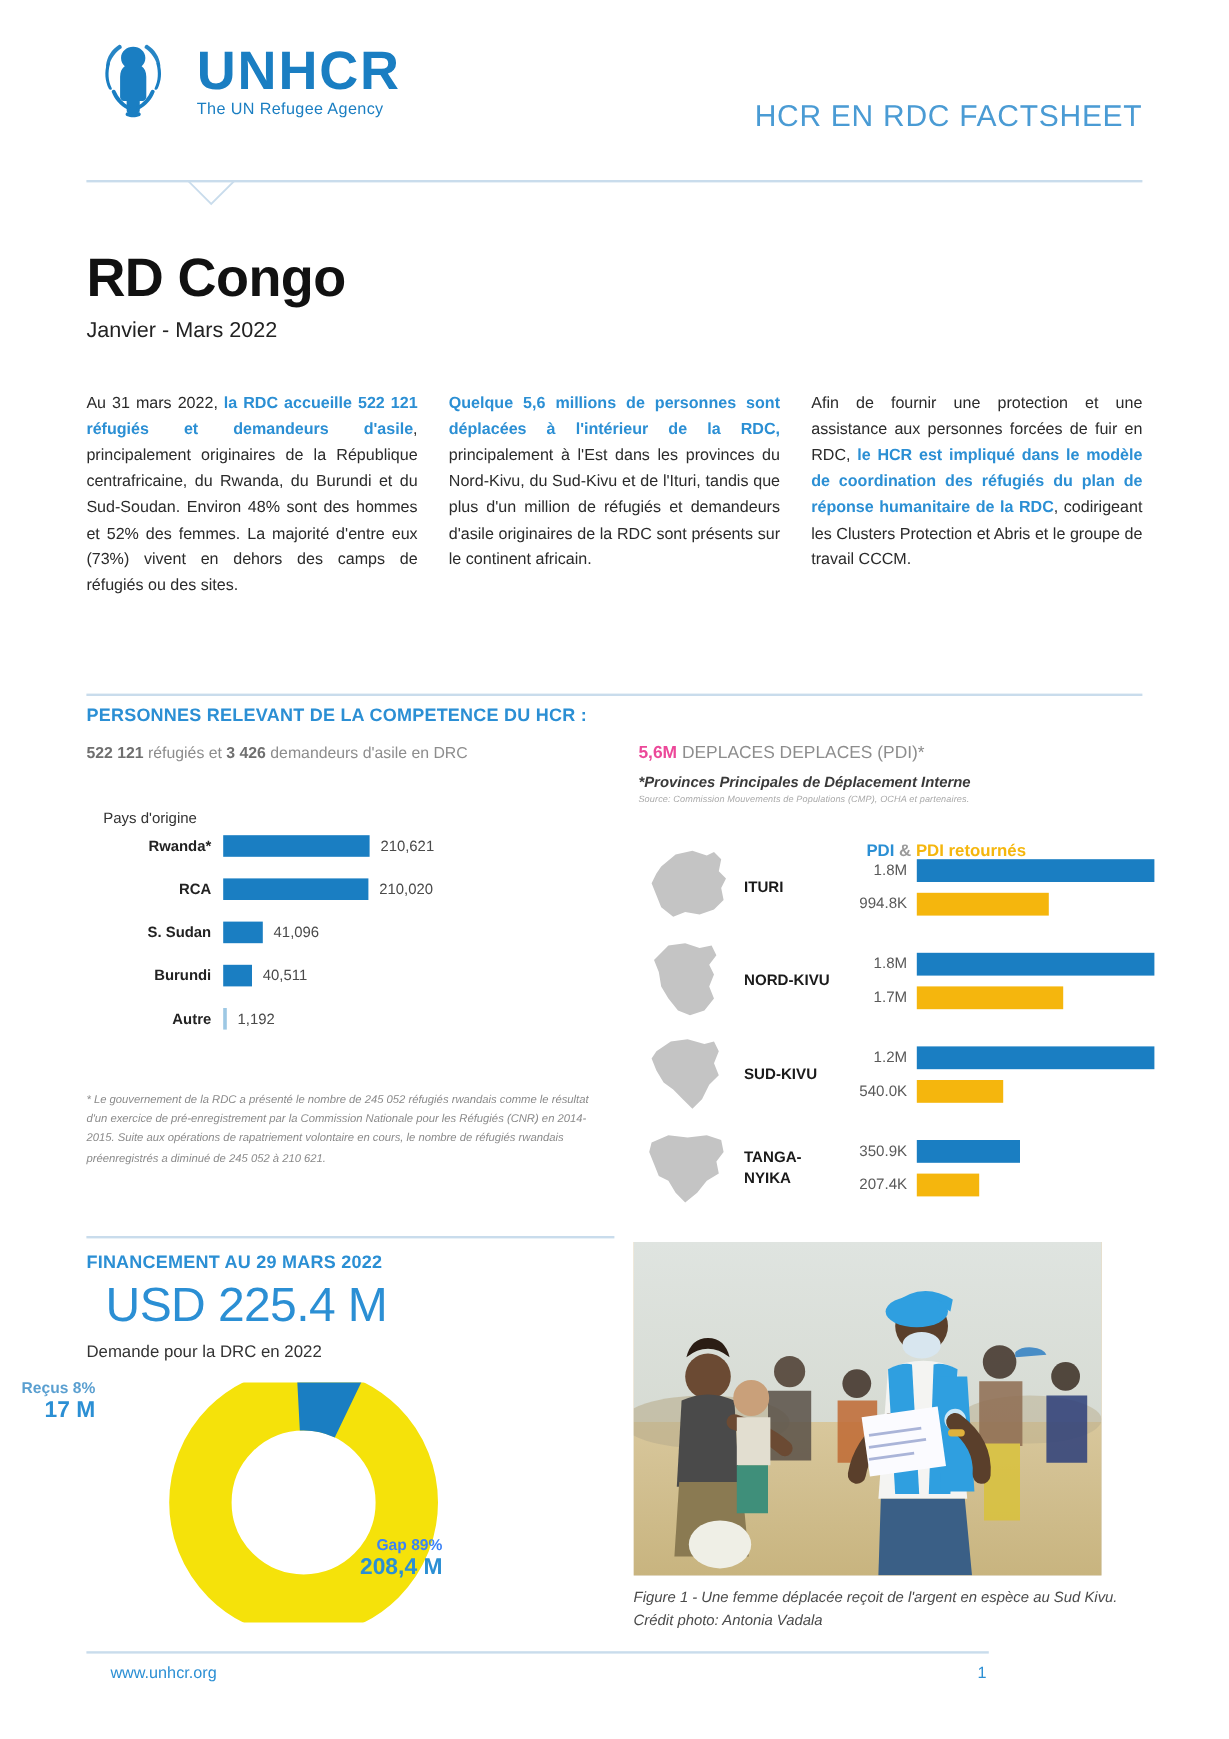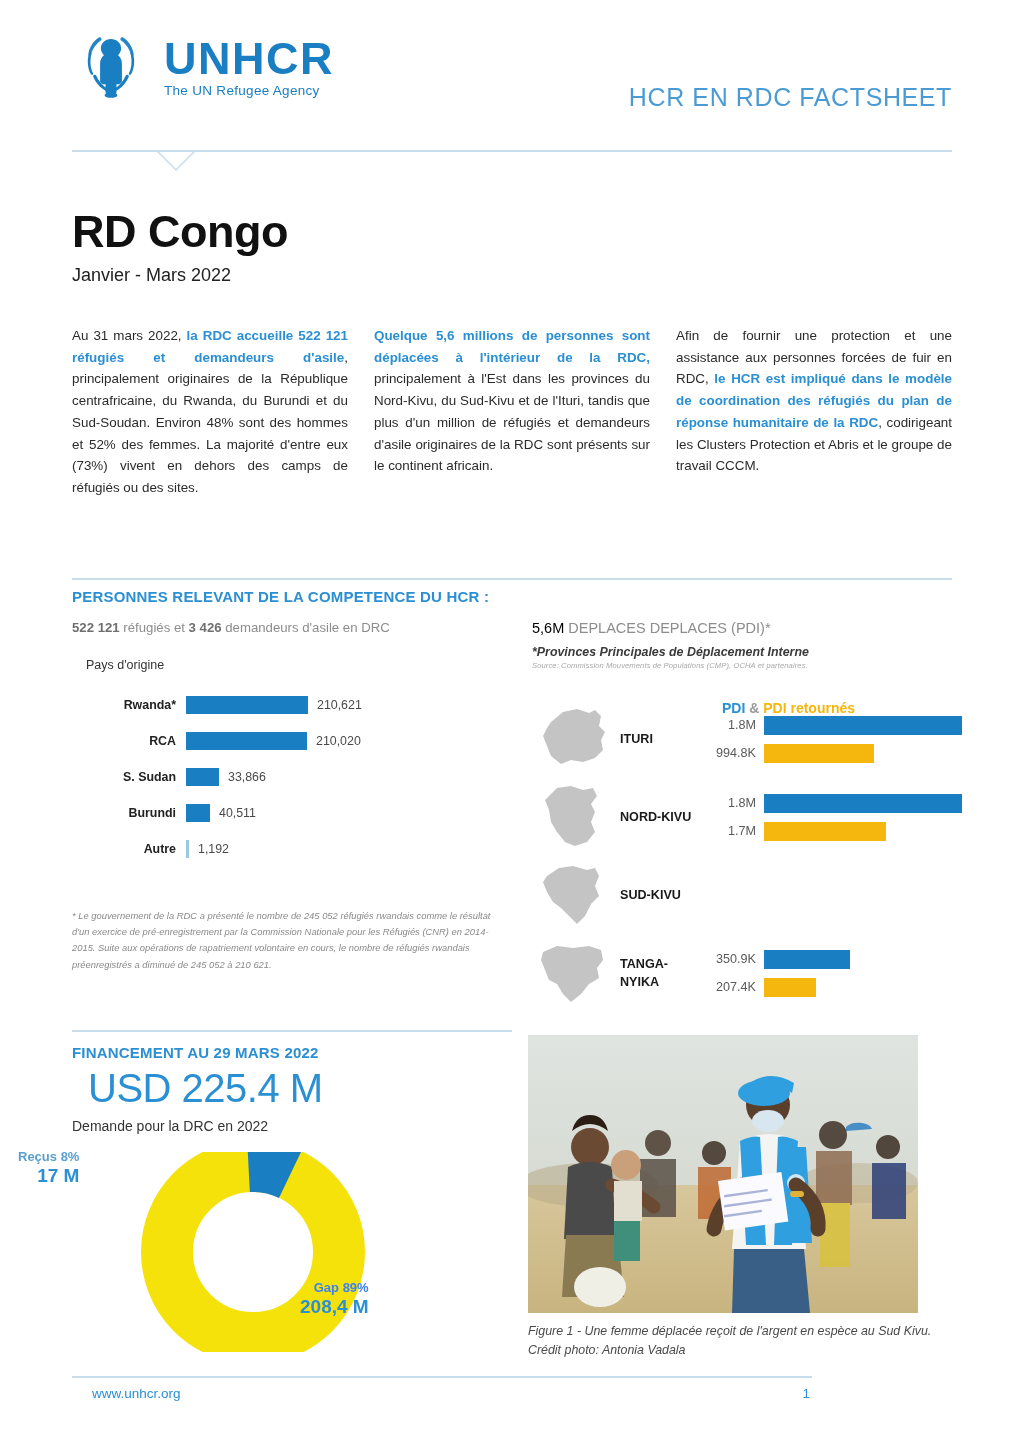--- a/index.html
+++ b/index.html
@@ -4,21 +4,21 @@
 <style>
   html,body{margin:0;padding:0;}
   body{
     width:1024px;height:1449px;
     background:#ffffff;
     font-family:"Liberation Sans", sans-serif;
     color:#1a1a1a;
     position:relative;
     overflow:hidden;
   }
-  .page{position:relative;width:884px;height:1449px;}
+  .page{position:relative;width:884px;height:1449px;padding-left:12px;}
 
   
   .header{position:absolute;left:0;top:0;width:1024px;height:152px;}
   .logo-wrap{position:absolute;left:72px;top:28px;display:flex;align-items:center;gap:14px;}
   .logo-mark{width:78px;height:78px;}
   .logo-text{display:flex;flex-direction:column;justify-content:center;}
   .logo-unhcr{font-size:45px;font-weight:bold;color:#1a7ec2;letter-spacing:1.5px;line-height:1;}
   .logo-tag{font-size:13.5px;color:#1a7ec2;letter-spacing:.3px;margin-top:2px;}
   .header-title{
     position:absolute;right:72px;top:83px;
@@ -40,39 +40,39 @@
 
   
   .sec-rule{position:absolute;height:1.5px;background:#c9dcec;}
   .sec-head{
     position:absolute;font-size:15px;font-weight:bold;color:#2b8fd4;letter-spacing:.2px;
   }
 
   
   .ref-stat{position:absolute;left:72px;top:620px;font-size:13.2px;color:#8d8d8d;}
   .ref-stat b{color:#6f6f6f;font-weight:bold;}
-  .chart-label{position:absolute;left:86px;top:658px;font-size:12.5px;color:#333;}
+  .chart-label{position:absolute;left:86px;top:675px;font-size:12.5px;color:#333;}
 
   
   .bars{position:absolute;left:72px;top:690px;width:440px;}
   .bar-row{display:flex;align-items:center;height:30px;margin-bottom:6px;}
   .bar-name{width:104px;text-align:right;padding-right:10px;font-size:12.4px;font-weight:bold;color:#222;}
   .bar-track{flex:1;display:flex;align-items:center;}
   .bar-fill{height:18px;background:#1a7ec2;}
   .bar-val{font-size:12.4px;color:#4a4a4a;margin-left:9px;white-space:nowrap;}
   .bar-row.total .bar-name{font-weight:bold;}
 
   .footnote{
     position:absolute;left:72px;top:908px;width:420px;
     font-size:9.4px;line-height:1.72;font-style:italic;color:#8a8a8a;
   }
 
   
   .idp-stat{position:absolute;left:532px;top:620px;font-size:14.5px;color:#8d8d8d;}
-  .idp-stat b{color:#000000;font-weight:normal;}
+  .idp-stat b{color:#ec4899;font-weight:bold;}
   .idp-sub{position:absolute;left:532px;top:645px;font-size:12.4px;font-weight:bold;font-style:italic;color:#3a3a3a;}
   .idp-src{position:absolute;left:532px;top:661px;font-size:7.6px;font-style:italic;color:#a9a9a9;letter-spacing:.1px;}
   .idp-legend{position:absolute;left:722px;top:700px;font-size:14px;font-weight:bold;}
   .idp-legend .b{color:#2b8fd4;}
   .idp-legend .amp{color:#9a9a9a;}
   .idp-legend .y{color:#f5b60d;}
 
   .prov-list{position:absolute;left:532px;top:700px;width:440px;}
   .prov-row{display:flex;align-items:center;height:78px;}
   .prov-map{width:88px;height:74px;display:flex;align-items:center;justify-content:center;}
@@ -183,21 +183,21 @@
       <div class="bar-name">RCA</div>
       <div class="bar-track">
         <div class="bar-fill" style="width:121px;"></div>
         <div class="bar-val">210,020</div>
       </div>
     </div>
     <div class="bar-row">
       <div class="bar-name">S. Sudan</div>
       <div class="bar-track">
         <div class="bar-fill" style="width:33px;"></div>
-        <div class="bar-val">33,866</div>
+        <div class="bar-val">41,096</div>
       </div>
     </div>
     <div class="bar-row">
       <div class="bar-name">Burundi</div>
       <div class="bar-track">
         <div class="bar-fill" style="width:24px;"></div>
         <div class="bar-val">40,511</div>
       </div>
     </div>
     <div class="bar-row">
@@ -260,20 +260,30 @@
       </div>
     </div>
 
     <div class="prov-row">
       <div class="prov-map">
         <svg width="78" height="66" viewBox="0 0 78 66">
             <path fill="#c4c4c4" d="M10 14 L22 6 L36 4 L50 8 L58 6 L62 14 L58 24 L62 34 L54 42 L48 54 L40 62 L32 54 L24 46 L16 40 L10 30 L6 20 Z"></path>
           </svg>
       </div>
       <div class="prov-name">SUD-KIVU</div>
+      <div class="prov-bars">
+        <div class="prov-bar-line">
+          <div class="prov-bar-val">1.2M</div>
+          <div class="prov-bar pdi" style="width:198px;"></div>
+        </div>
+        <div class="prov-bar-line">
+          <div class="prov-bar-val">540.0K</div>
+          <div class="prov-bar ret" style="width:72px;"></div>
+        </div>
+      </div>
     </div>
 
     <div class="prov-row">
       <div class="prov-map">
         <svg width="78" height="66" viewBox="0 0 78 66">
             <path fill="#c4c4c4" d="M6 12 L20 6 L36 8 L52 6 L64 10 L66 20 L60 28 L62 38 L52 44 L44 54 L34 62 L26 54 L20 44 L12 40 L8 30 L4 20 Z"></path>
           </svg>
       </div>
       <div class="prov-name">TANGA-NYIKA</div>
       <div class="prov-bars">

